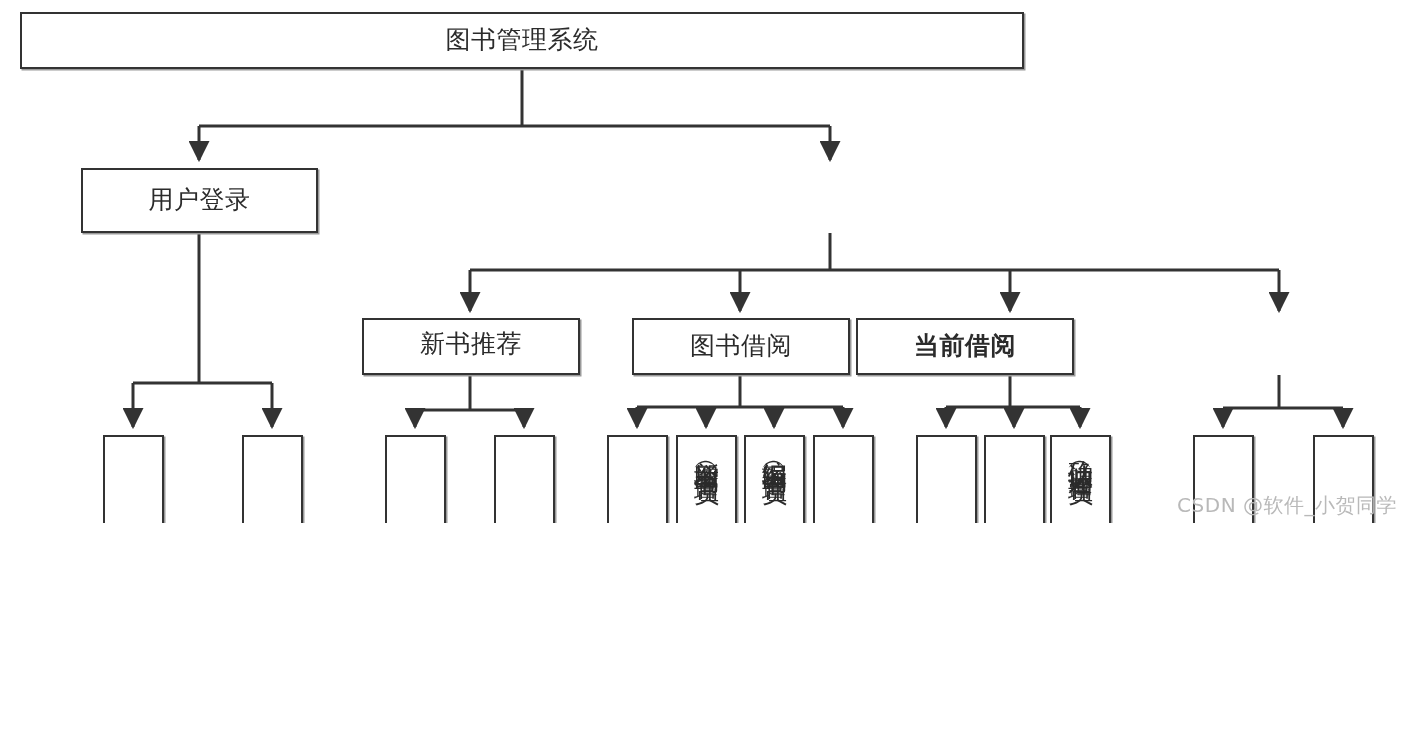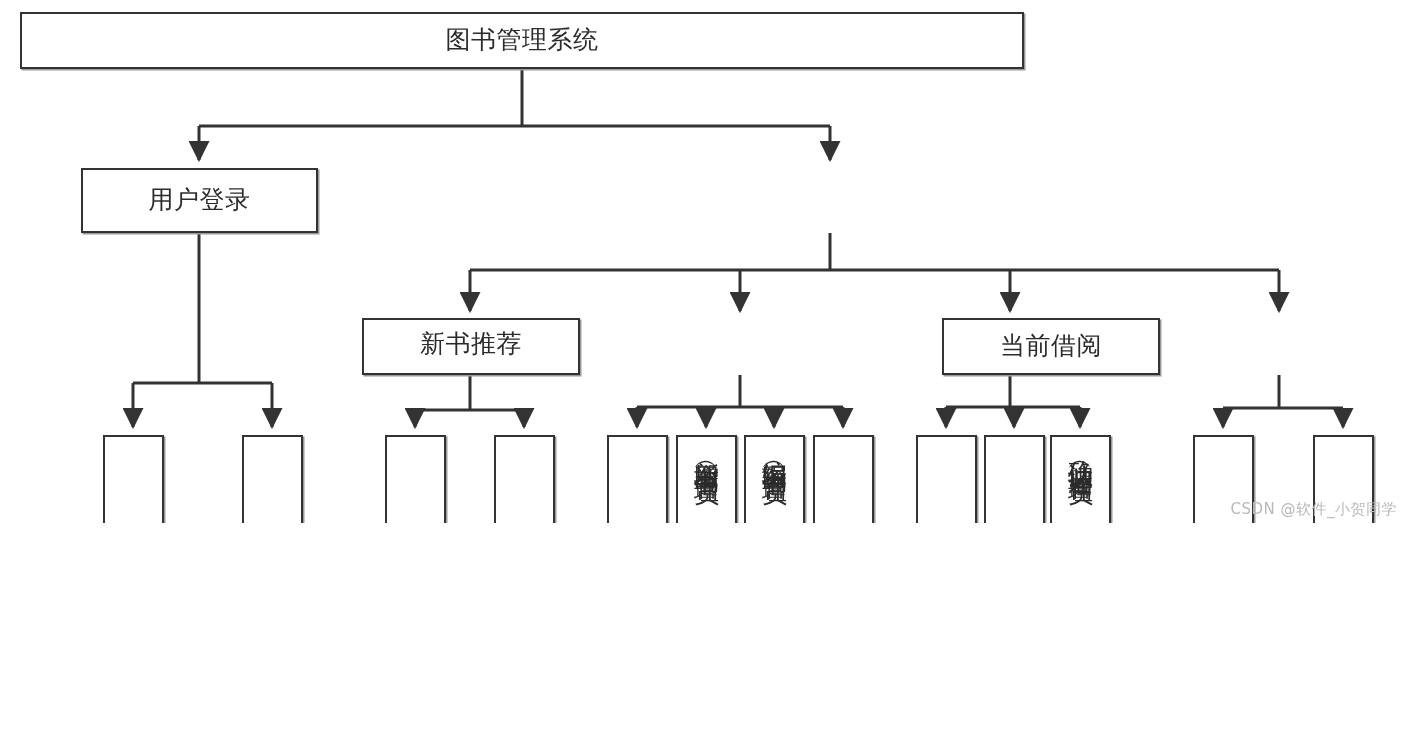--- a/index.html
+++ b/index.html
@@ -69,21 +69,21 @@
   .node.vert.long {
     align-items: flex-start;
   }
   .node.vert.long .label {
     letter-spacing: 3px;
   }
   #watermark {
     position: absolute;
     right: 8px;
     bottom: 4px;
-    font-size: 15px;
+    font-size: 20px;
     color: #b9b9b9;
     letter-spacing: 0.5px;
     z-index: 3;
     white-space: nowrap;
     font-family: "DejaVu Sans", "Liberation Sans", sans-serif;
   }
 </style>
 </head>
 <body>
 
@@ -143,21 +143,24 @@
     <span class="label">图书管理系统</span>
   </div>
 
   <div class="node horiz" style="left:81px; top:168px; width:237px; height:65px;">
     <span class="label">用户登录</span>
   </div>
 
   <div class="node horiz" style="left:362px; top:318px; width:218px; height:57px;font-family:Liberation Mono, monospace;">
     <span class="label">新书推荐</span>
   </div>
-  <div class="node horiz" style="left:942px; top:318px; width:218px; height:57px;">
+  <div class="node horiz" style="left:632px; top:318px; width:218px; height:57px;">
+    <span class="label">图书借阅</span>
+  </div>
+  <div class="node horiz" style="left:856px; top:318px; width:218px; height:57px;font-weight:bold;">
     <span class="label">当前借阅</span>
   </div>
 
   <div class="node vert" style="left:103px; top:435px; width:61px; height:298px;">
     <span class="label">用户登录</span>
   </div>
   <div class="node vert" style="left:242px; top:435px; width:61px; height:298px;">
     <span class="label">注销登录</span>
   </div>
 

